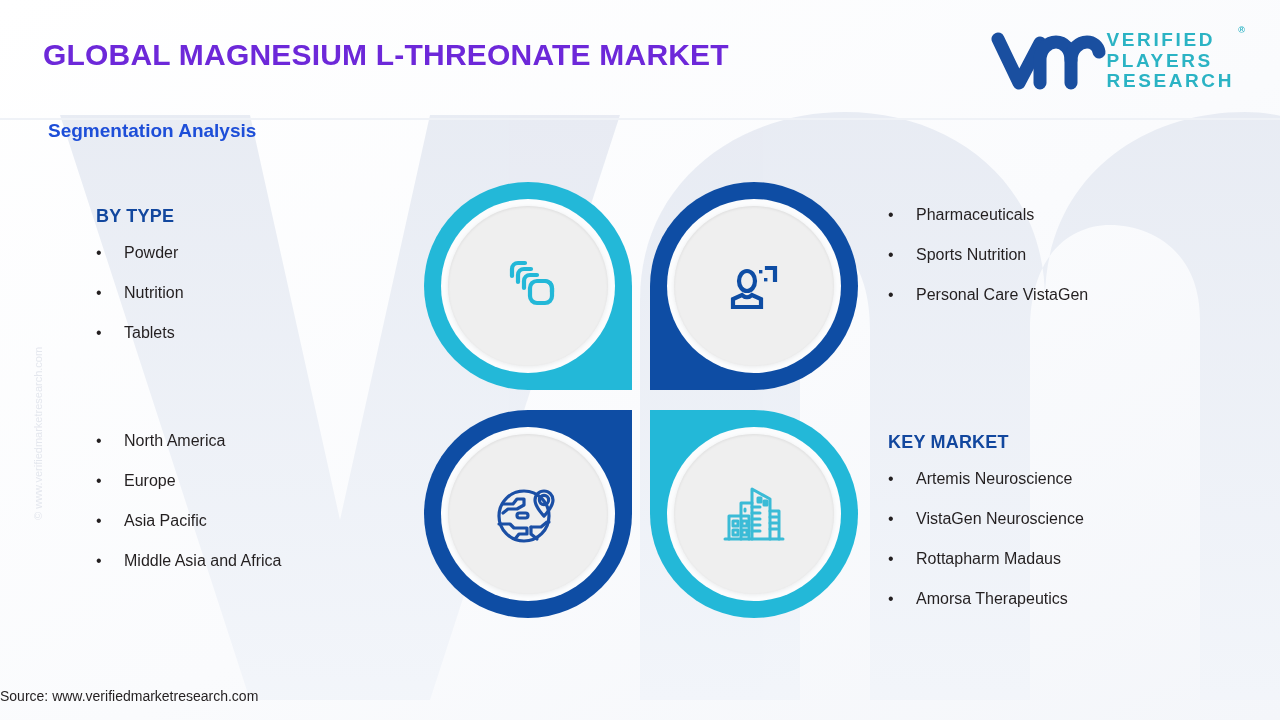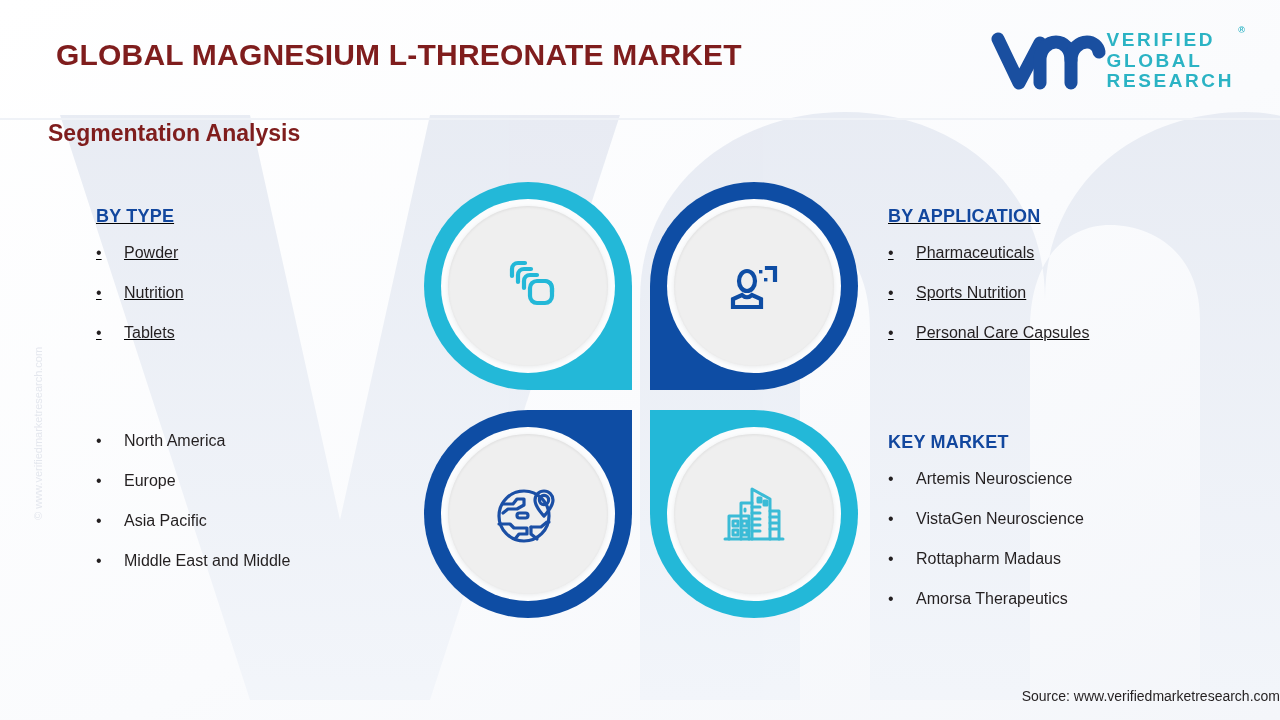--- a/index.html
+++ b/index.html
@@ -36,36 +36,36 @@
   .header {
     position: absolute;
     top: 0; left: 0;
     width: 1280px;
     height: 112px;
     z-index: 5;
   }
 
   .page-title {
     position: absolute;
-    left: 56px;
+    left: 43px;
     top: 38px;
     font-size: 30px;
     font-weight: bold;
     letter-spacing: 0.2px;
-    color: #7f1d1d;
+    color: #6d28d9;
     white-space: nowrap;
   }
 
   .sub-title {
     position: absolute;
     left: 48px;
     top: 120px;
-    font-size: 23px;
+    font-size: 19px;
     font-weight: bold;
-    color: #7f1d1d;
+    color: #1d4ed8;
     z-index: 5;
     white-space: nowrap;
   }
 
   
   .logo {
     position: absolute;
     right: 46px;
     top: 30px;
     display: flex;
@@ -115,21 +115,21 @@
     color: #E4E7EE;
   }
 
   
   .col {
     position: absolute;
     z-index: 5;
   }
   .col-left  { left: 96px; width: 320px; }
   .col-right { left: 888px; width: 340px; }
-  .row-top    { top: 206px; text-decoration: underline; }
+  .row-top    { top: 206px; }
   .row-bottom { top: 432px; }
 
   .col-heading {
     font-size: 18px;
     font-weight: bold;
     color: #12479E;
     letter-spacing: 0.2px;
     margin-bottom: 17px;
     white-space: nowrap;
   }
@@ -205,21 +205,21 @@
     justify-content: center;
   }
   .disc svg { display: block; }
 
   
   .source {
     position: absolute;
     left: 0;
     top: 688px;
     width: 1280px;
-    text-align: right;
+    text-align: left;
     font-size: 14px;
     color: #231F20;
     z-index: 5;
   }
 </style>
 </head>
 <body>
 
 <div id="stage">
 
@@ -265,21 +265,21 @@
   <div class="logo">
     <svg class="logo-mark" width="118" height="62" viewBox="0 0 118 62">
       <g fill="none" stroke="#1A4FA0" stroke-width="13" stroke-linecap="round" stroke-linejoin="round">
         <path d="M9,9 L30,53 L51,13"></path>
         <path d="M51,53 L51,30 C51,19 59,12 67,12 C75,12 82,19 82,30 L82,53"></path>
         <path d="M82,30 C82,19 90,12 98,12 C104,12 109,16 110,22"></path>
       </g>
     </svg>
     <div class="logo-text">
       <span>VERIFIED</span>
-      <span>GLOBAL</span>
+      <span>PLAYERS</span>
       <span>RESEARCH</span>
       <span class="logo-reg">®</span>
     </div>
   </div>
 
   <div class="vwatermark">
     <span>© www.verifiedmarketresearch.com</span>
   </div>
 
   <div class="col col-left row-top">
@@ -309,39 +309,38 @@
       <li>
         <span class="bullet">•</span>
         <span>Europe</span>
       </li>
       <li>
         <span class="bullet">•</span>
         <span>Asia Pacific</span>
       </li>
       <li>
         <span class="bullet">•</span>
-        <span>Middle East and Middle</span>
+        <span>Middle Asia and Africa</span>
       </li>
     </ul>
   </div>
 
   <div class="col col-right row-top">
-    <div class="col-heading">BY APPLICATION</div>
     <ul>
       <li>
         <span class="bullet">•</span>
         <span>Pharmaceuticals</span>
       </li>
       <li>
         <span class="bullet">•</span>
         <span>Sports Nutrition</span>
       </li>
       <li>
         <span class="bullet">•</span>
-        <span>Personal Care Capsules</span>
+        <span>Personal Care VistaGen</span>
       </li>
     </ul>
   </div>
 
   <div class="col col-right row-bottom">
     <div class="col-heading">KEY MARKET</div>
     <ul>
       <li>
         <span class="bullet">•</span>
         <span>Artemis Neuroscience</span>

